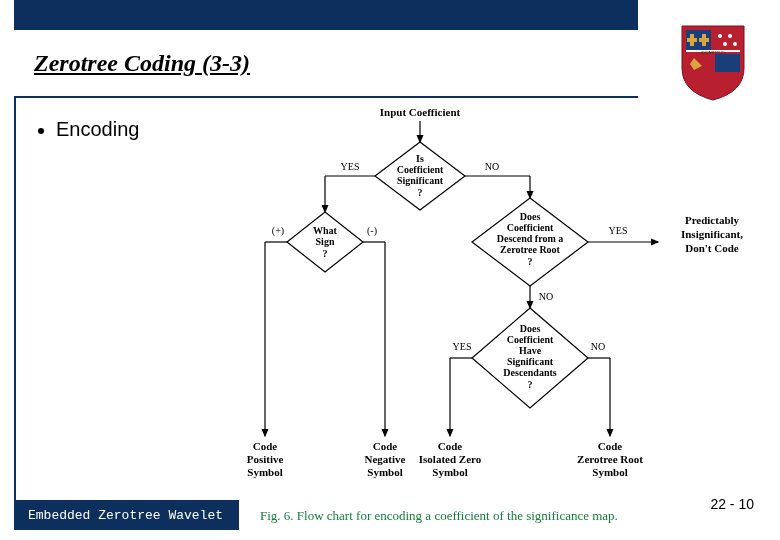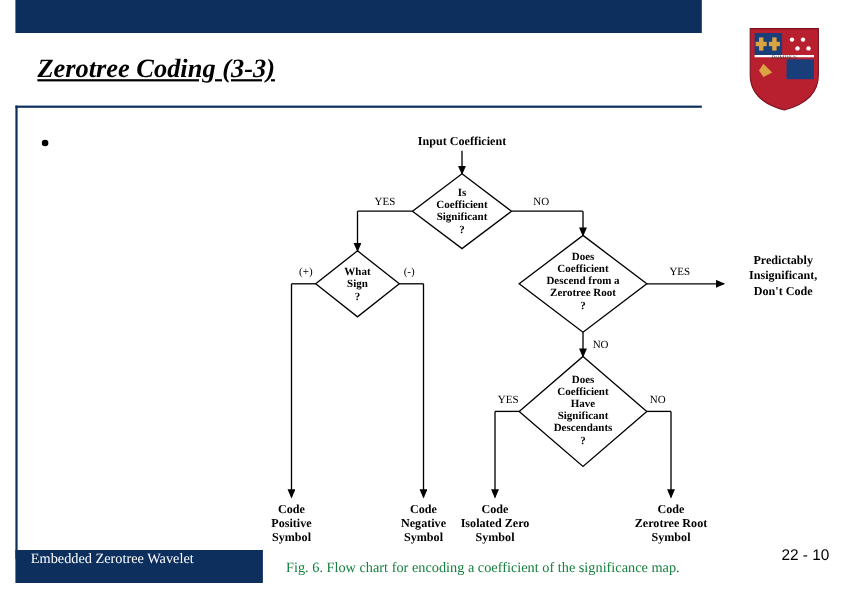--- a/index.html
+++ b/index.html
@@ -5,23 +5,23 @@
   * { box-sizing: border-box; margin: 0; padding: 0; }
   body { width: 780px; height: 540px; background: #fff; font-family: Georgia, 'Times New Roman', serif; position: relative; overflow: hidden; }
   .banner { position: absolute; left: 14px; top: 0; width: 624px; height: 30px; background: #0c2f5e; }
   .crest { position: absolute; right: 34px; top: 24px; width: 66px; height: 78px; }
   .title-wrap { position: absolute; left: 34px; top: 50px; font-style: italic; }
   .title { font-size: 24px; font-weight: bold; text-decoration: underline; color: #000; }
   .title-rule { position: absolute; left: 14px; top: 96px; width: 624px; height: 2px; background: #0c2f5e; }
   .side-rule { position: absolute; left: 14px; top: 96px; width: 2px; height: 412px; background: #0c2f5e; }
   .bullet-row { position: absolute; left: 38px; top: 118px; font-family: Arial, Helvetica, sans-serif; font-size: 20px; color: #000; }
   .bullet-dot { display: inline-block; width: 6px; height: 6px; background: #000; border-radius: 50%; vertical-align: middle; margin-right: 12px; }
-  .footer-bar { position: absolute; left: 14px; bottom: 10px; width: 225px; height: 30px; background: #0c2f5e; color: #fff; font-size: 13px; display: flex; align-items: flex-start; padding-left: 14px; font-family: Liberation Serif, serif; }
+  .footer-bar { position: absolute; left: 14px; bottom: 10px; width: 225px; height: 30px; background: #0c2f5e; color: #fff; font-size: 13px; display: flex; align-items: center; padding-left: 14px; font-family: Liberation Mono, monospace; }
   .page-num { position: absolute; right: 26px; bottom: 28px; font-size: 14px; color: #000; font-family: Arial, sans-serif; }
-  .diagram { position: absolute; left: 230px; top: 120px; width: 540px; height: 400px; }
+  .diagram { position: absolute; left: 230px; top: 104px; width: 540px; height: 400px; }
   .caption { position: absolute; left: 260px; bottom: 16px; font-size: 13px; color: #15803d; font-family: 'Times New Roman', serif; }
   .flow-text { font-family: 'Times New Roman', serif; font-size: 11px; fill: #000; text-anchor: middle; }
   .flow-text-sm { font-family: 'Times New Roman', serif; font-size: 10px; fill: #000; text-anchor: middle; }
   .flow-bold { font-weight: bold; }
   .flow-line { stroke: #000; stroke-width: 1.2; fill: none; }
   .flow-fill { fill: #fff; stroke: #000; stroke-width: 1.2; }
 </style>
 </head>
 <body>
 
@@ -48,21 +48,21 @@
 </svg>
 </div>
 
 <div class="title-wrap">
   <span class="title">Zerotree Coding (3-3)</span>
 </div>
 <div class="title-rule"></div>
 <div class="side-rule"></div>
 
 <div class="bullet-row">
-  <span class="bullet-dot"></span>
+  <span class="bullet-dot"></span><span>Encoding</span>
 </div>
 
 <div class="diagram">
 <svg viewBox="0 0 540 400" width="540" height="400">
   <defs>
     <marker id="ah" markerWidth="8" markerHeight="8" refX="6" refY="3" orient="auto">
       <path d="M0,0 L7,3 L0,6 Z" fill="#000"></path>
     </marker>
   </defs>
 

